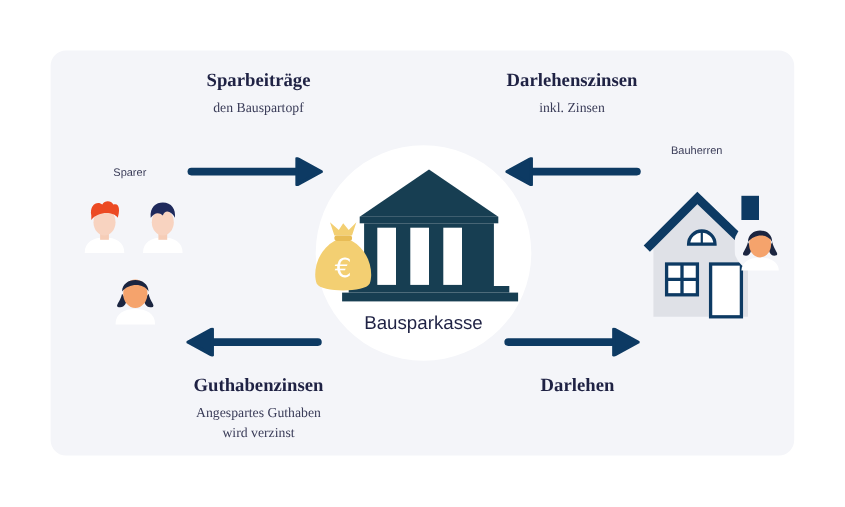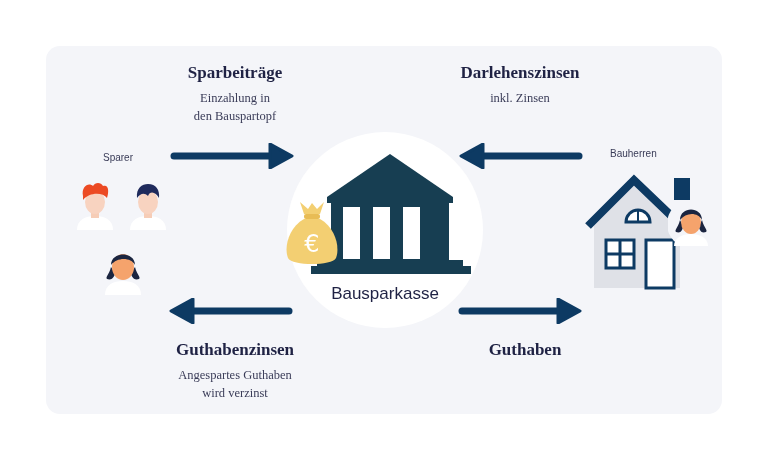--- a/index.html
+++ b/index.html
@@ -14,42 +14,41 @@
   .center-label{position:absolute;left:287px;top:284px;width:196px;text-align:center;font-weight:normal;font-size:17px;color:#1f2244;}
 </style>
 </head>
 <body>
 
 <div class="panel"></div>
 
 <div class="block" style="left:150px;top:63px;width:170px;">
   <div class="title">Sparbeiträge</div>
   <div class="sub">
-    <div>Einzahlung in</div>
     <div>den Bauspartopf</div>
   </div>
 </div>
 
 <div class="block" style="left:430px;top:63px;width:180px;">
   <div class="title">Darlehenszinsen</div>
   <div class="sub">
     <div>inkl. Zinsen</div>
   </div>
 </div>
 
 <div class="block" style="left:145px;top:340px;width:180px;">
   <div class="title">Guthabenzinsen</div>
   <div class="sub">
     <div>Angespartes Guthaben</div>
     <div>wird verzinst</div>
   </div>
 </div>
 
 <div class="block" style="left:440px;top:340px;width:170px;">
-  <div class="title">Guthaben</div>
+  <div class="title">Darlehen</div>
 </div>
 
 <svg class="abs" style="left:170px;top:143px;" width="125" height="26">
   <line x1="4" y1="13" x2="104" y2="13" stroke="#0d3a63" stroke-width="7" stroke-linecap="round"></line>
   <polygon points="100,1 122,13 100,25" fill="#0d3a63" stroke="#0d3a63" stroke-width="3" stroke-linejoin="round"></polygon>
 </svg>
 <svg class="abs" style="left:458px;top:143px;" width="125" height="26">
   <line x1="20" y1="13" x2="121" y2="13" stroke="#0d3a63" stroke-width="7" stroke-linecap="round"></line>
   <polygon points="25,1 3,13 25,25" fill="#0d3a63" stroke="#0d3a63" stroke-width="3" stroke-linejoin="round"></polygon>
 </svg>
@@ -95,21 +94,21 @@
   <path d="M9,16 C8,6 14,2 20,2 C28,2 32,8 31,16 C28,10 22,8 20,14 C16,10 12,12 9,16 Z" fill="#1f2a5c"></path>
 </svg>
 <svg class="abs" style="left:101px;top:243px;" width="44" height="56">
   <path d="M4,52 C4,42 12,38 22,38 C32,38 40,42 40,52 Z" fill="#ffffff"></path>
   <path d="M10,24 C8,32 4,34 6,36 C12,38 14,32 14,30 Z" fill="#1b2540"></path>
   <path d="M34,24 C36,32 40,34 38,36 C32,38 30,32 30,30 Z" fill="#1b2540"></path>
   <ellipse cx="22" cy="24" rx="11" ry="13" fill="#f5a36c"></ellipse>
   <path d="M10,22 C10,8 34,8 34,22 C30,14 16,14 10,22 Z" fill="#1b2540"></path>
 </svg>
 
-<div class="label" style="left:610px;top:148px;">Bauherren</div>
+<div class="label" style="left:610px;top:132px;">Bauherren</div>
 <svg class="abs" style="left:584px;top:168px;" width="110" height="122">
   <rect x="90" y="10" width="16" height="22" fill="#0d3a63"></rect>
   <polygon points="50,10 10,50 10,120 96,120 96,52" fill="#dfe1e7"></polygon>
   <polyline points="4,58 50,12 100,60" fill="none" stroke="#0d3a63" stroke-width="8" stroke-linejoin="miter"></polyline>
   <path d="M42,54 A12,12 0 0 1 66,54 Z" fill="#ffffff" stroke="#0d3a63" stroke-width="3"></path>
   <line x1="54" y1="42" x2="54" y2="54" stroke="#0d3a63" stroke-width="2"></line>
   <rect x="22" y="72" width="28" height="28" fill="#ffffff" stroke="#0d3a63" stroke-width="3"></rect>
   <line x1="36" y1="72" x2="36" y2="100" stroke="#0d3a63" stroke-width="3"></line>
   <line x1="22" y1="86" x2="50" y2="86" stroke="#0d3a63" stroke-width="3"></line>
   <rect x="62" y="72" width="28" height="48" fill="#ffffff" stroke="#0d3a63" stroke-width="3"></rect>

